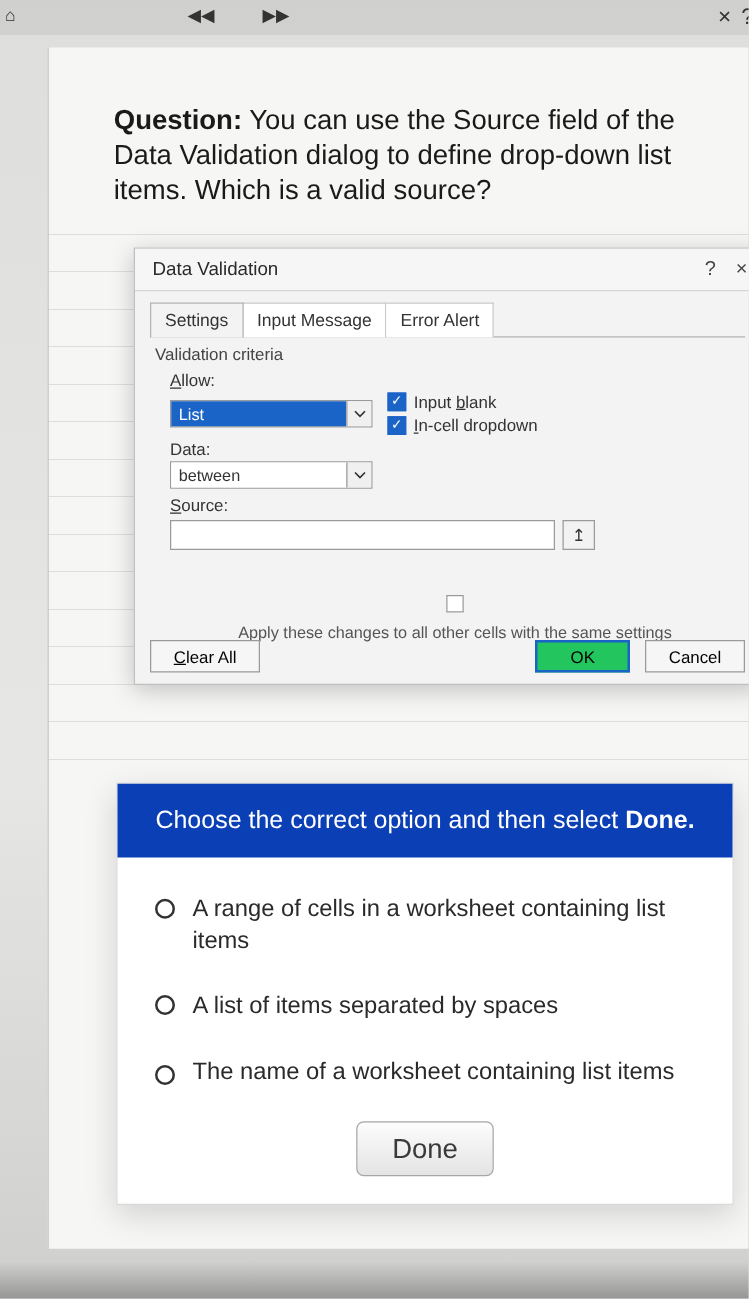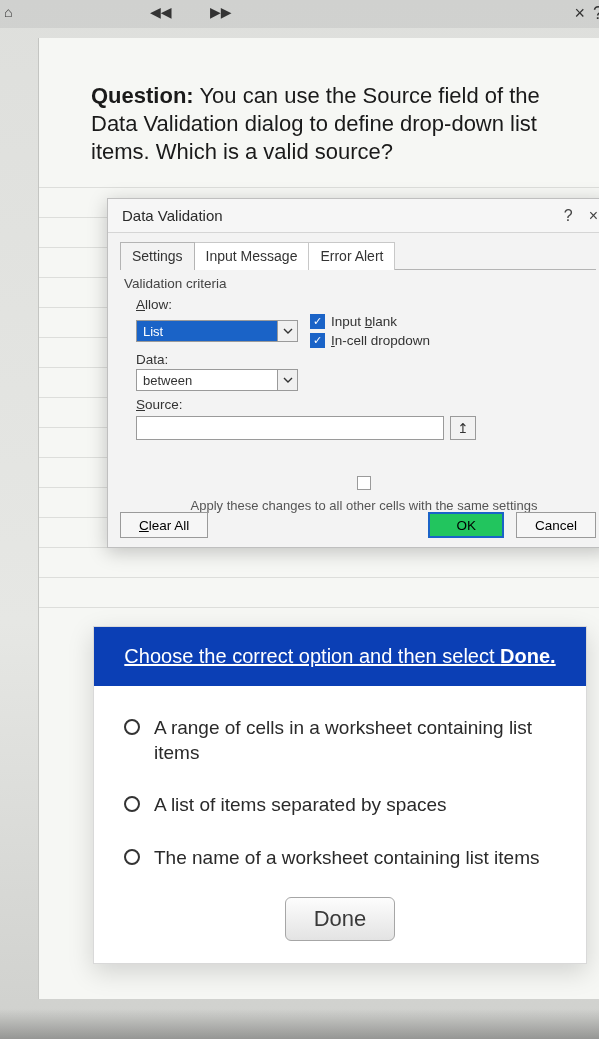--- a/index.html
+++ b/index.html
@@ -97,27 +97,27 @@
   .btn-ok { border:2px solid #1a63c7; background:#22c55e; padding:0 26px; }
   .btn-right { display:flex; gap:12px; }
 
   
   .card {
     position:absolute; left:54px; right:12px; top:588px;
     background:#fff; border:1px solid #d9d9d9; box-shadow:0 8px 24px rgba(0,0,0,0.15);
     padding-bottom:22px;
   }
   .instr {
-    background:#0b3fb5; color:#fff; font-size:20px; padding:18px 22px; text-align:center;text-decoration:underline;
+    background:#0b3fb5; color:#fff; font-size:20px; padding:18px 22px; text-align:center;
   }
   .instr strong { font-weight:700; }
 
   .opts { padding:30px 22px 10px 30px; }
   .opt { display:flex; gap:14px; margin-bottom:28px; font-size:19px; color:#2a2a2a; line-height:1.3; }
-  .opt:last-child { margin-bottom:8px; }
+  .opt:last-child { margin-bottom:8px;align-items:center; }
   .opt .radio {
     width:16px; height:16px; border:2px solid #333; border-radius:50%; flex:0 0 16px; margin-top:3px; cursor:pointer;
   }
   .opt .otxt { flex:1; padding-right:8px; }
 
   .done-wrap { text-align:center; padding-top:8px; }
   .done-btn {
     display:inline-block; padding:8px 28px; font-size:22px; color:#3a3a3a;
     border:1px solid #a6a6a6; border-radius:6px;
     background:linear-gradient(180deg,#fdfdfd,#e3e3e3); cursor:pointer;

